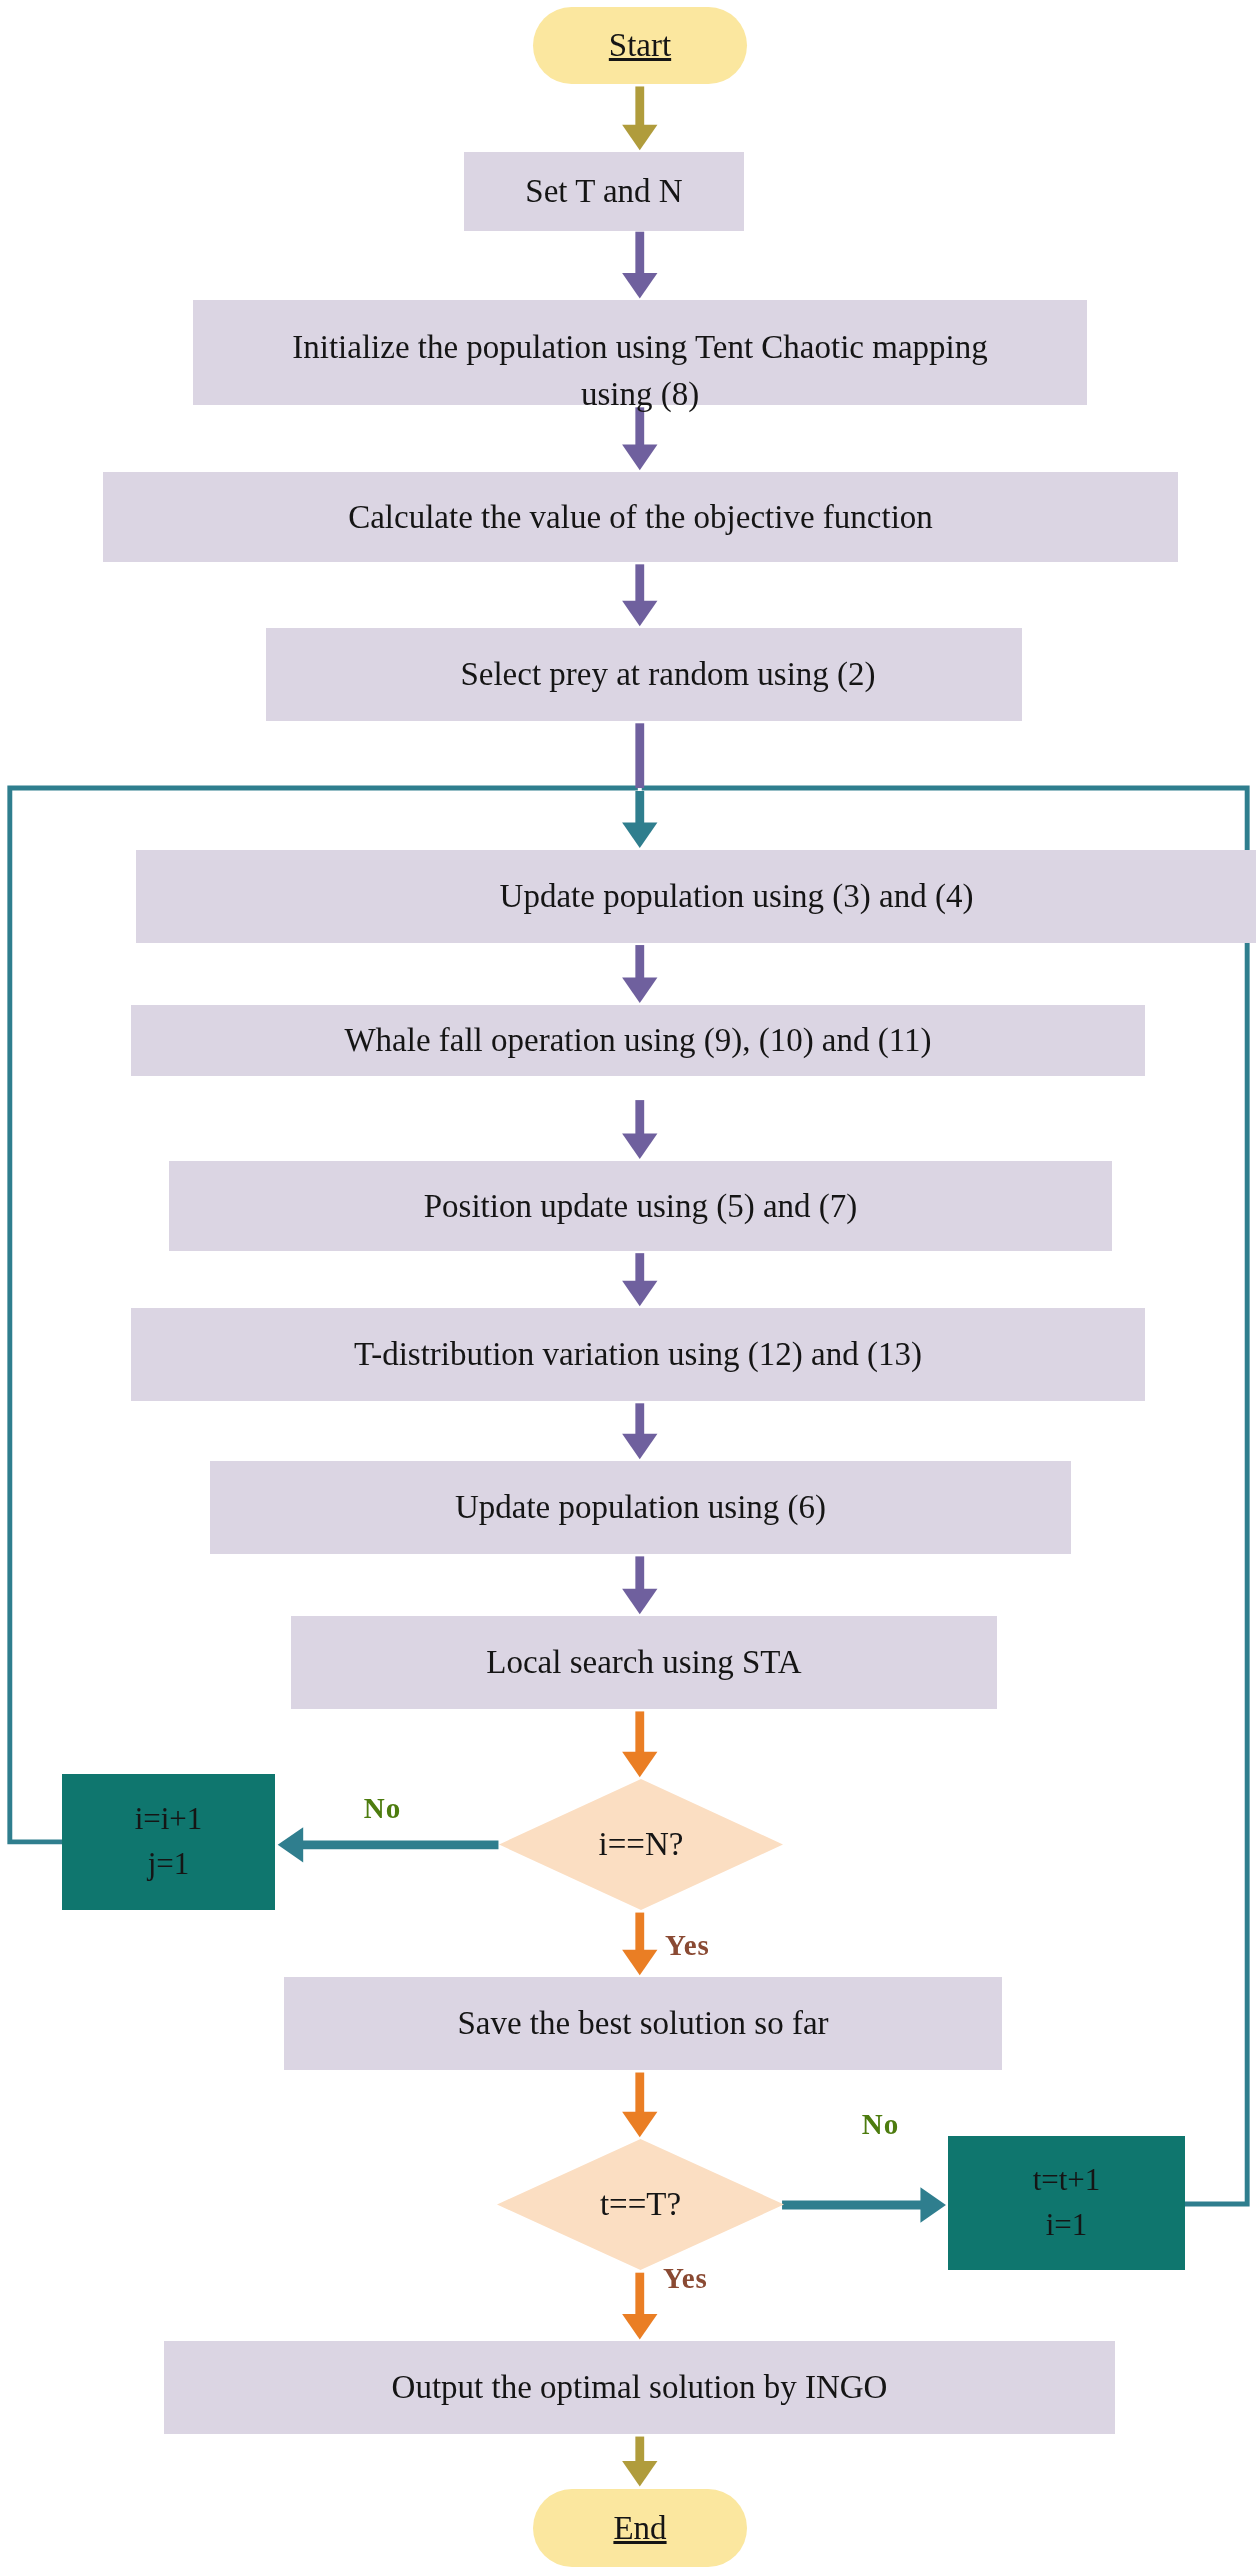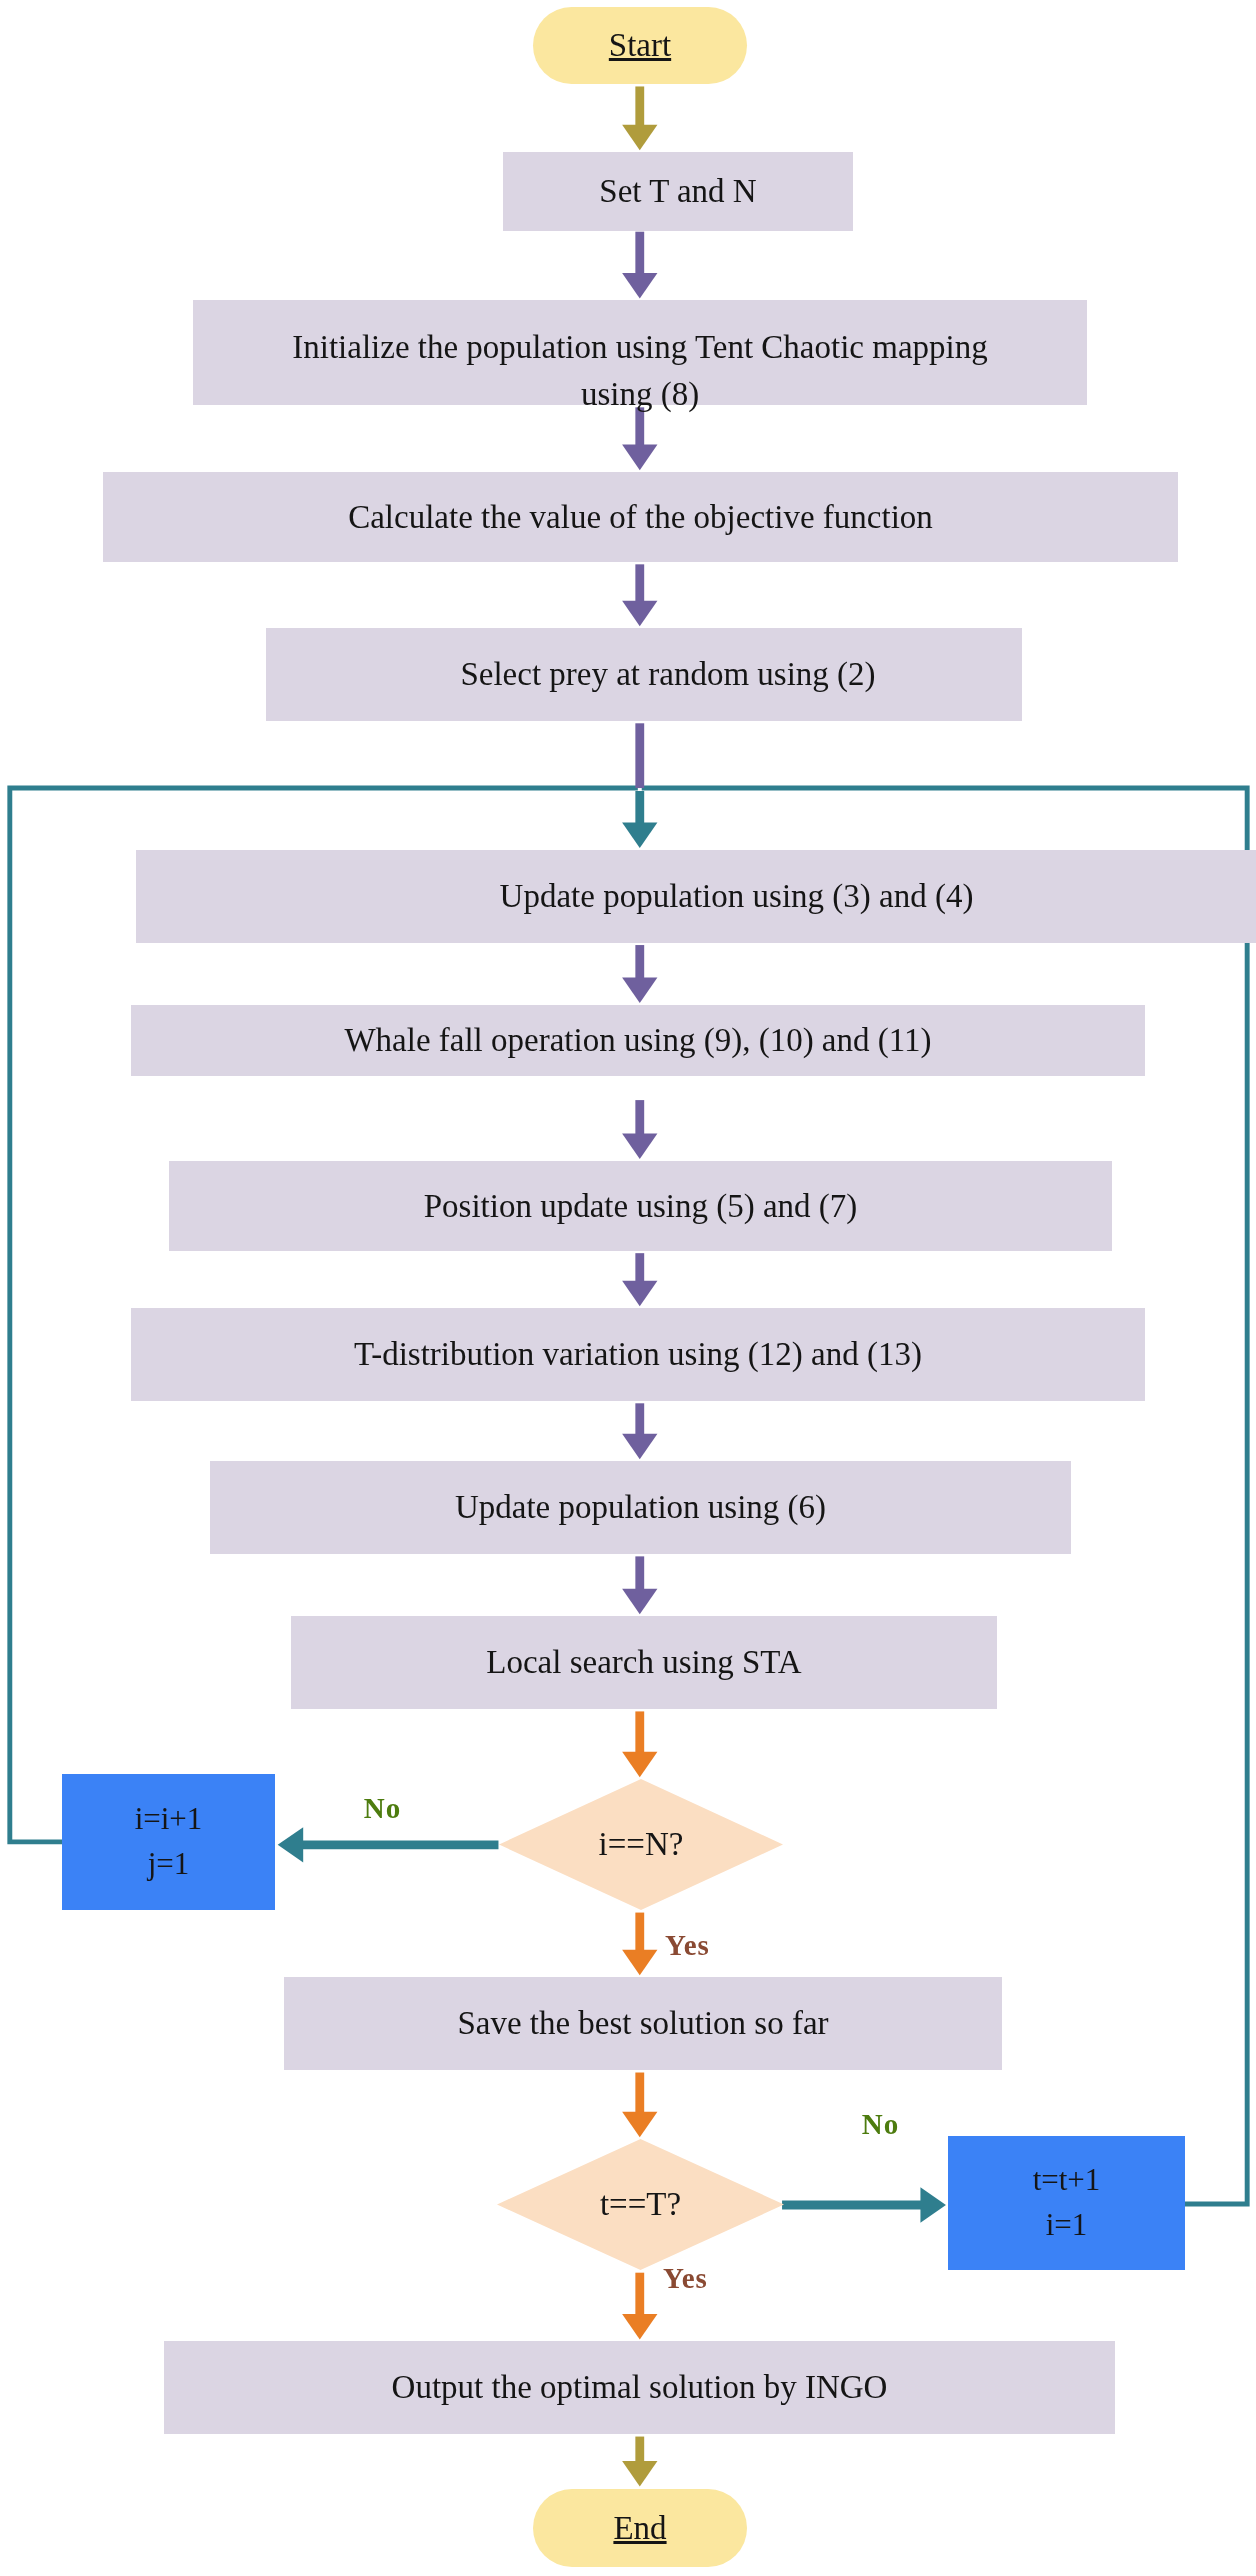--- a/index.html
+++ b/index.html
@@ -10,21 +10,21 @@
     background:#ffffff; overflow:hidden;
   }
   .svg-layer { position:absolute; left:0; top:0; width:1256px; height:2576px; pointer-events:none; }
   .node {
     position:absolute; display:flex; align-items:center; justify-content:center;
     text-align:center; color:#151515; font-size:33px; line-height:1.4;
   }
   .process  { background:#dbd5e3; }
   .terminal { background:#fbe79f; border-radius:39px;text-decoration:underline; }
   .decision { background:#fbdec2; clip-path:polygon(50% 0, 100% 50%, 50% 100%, 0 50%); }
-  .loopbox  { background:#3b82f6; white-space:pre-line; font-size:31px; line-height:1.45; }
+  .loopbox  { background:#0f766e; white-space:pre-line; font-size:31px; line-height:1.45; }
   .label-span { display:inline-block; }
   .edge-label {
     position:absolute; font-weight:bold; font-size:29px; letter-spacing:1px;
   }
   .no-label  { color:#4d7c0f; }
   .yes-label { color:#8a4a33; }
 </style>
 </head>
 <body>
 
@@ -126,21 +126,21 @@
     <g>
       <line x1="652" y1="2483" x2="652" y2="2514" stroke="#b09c3c" stroke-width="9"></line>
       <polygon points="634,2508 670,2508 652,2534" fill="#b09c3c"></polygon>
     </g>
   </svg>
 
   <div class="node terminal" style="left:533px; top:6.9px; width:214px; height:77px;">
     <span class="label-span">Start</span>
   </div>
 
-  <div class="node process" style="left:464px; top:152px; width:350px; height:79px;margin-left:39px;">
+  <div class="node process" style="left:464px; top:152px; width:280px; height:79px;">
     <span class="label-span">Set T and N</span>
   </div>
 
   <div class="node process" style="left:193px; top:300px; width:894px; height:105px;">
     <span class="label-span" style="max-width:707px;margin-top:36px;">Initialize the population using Tent Chaotic mapping using (8)</span>
   </div>
 
   <div class="node process" style="left:103px; top:472px; width:1075px; height:90px;">
     <span class="label-span">Calculate the value of the objective function</span>
   </div>

